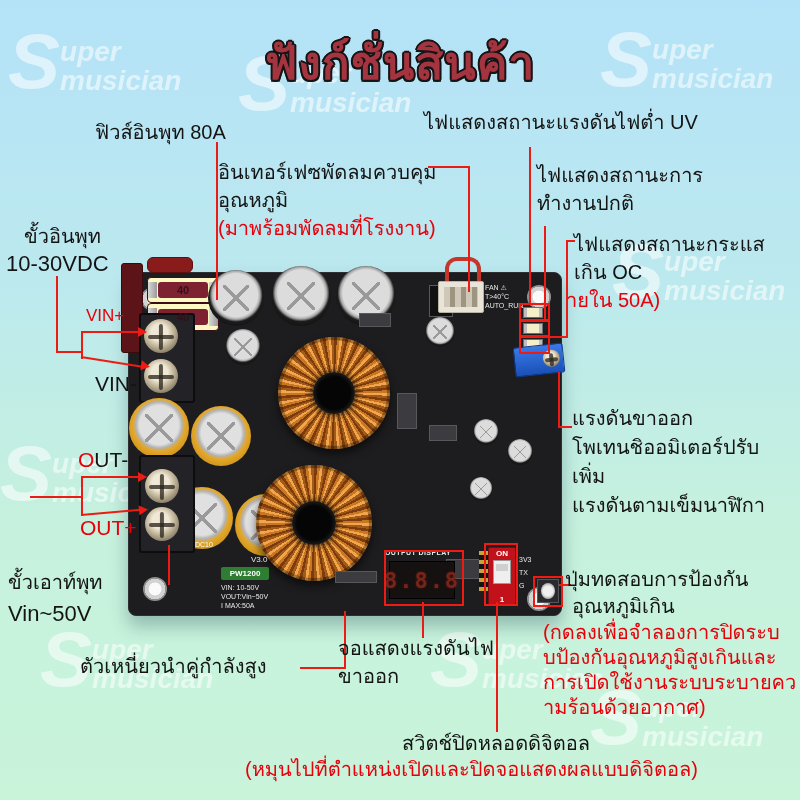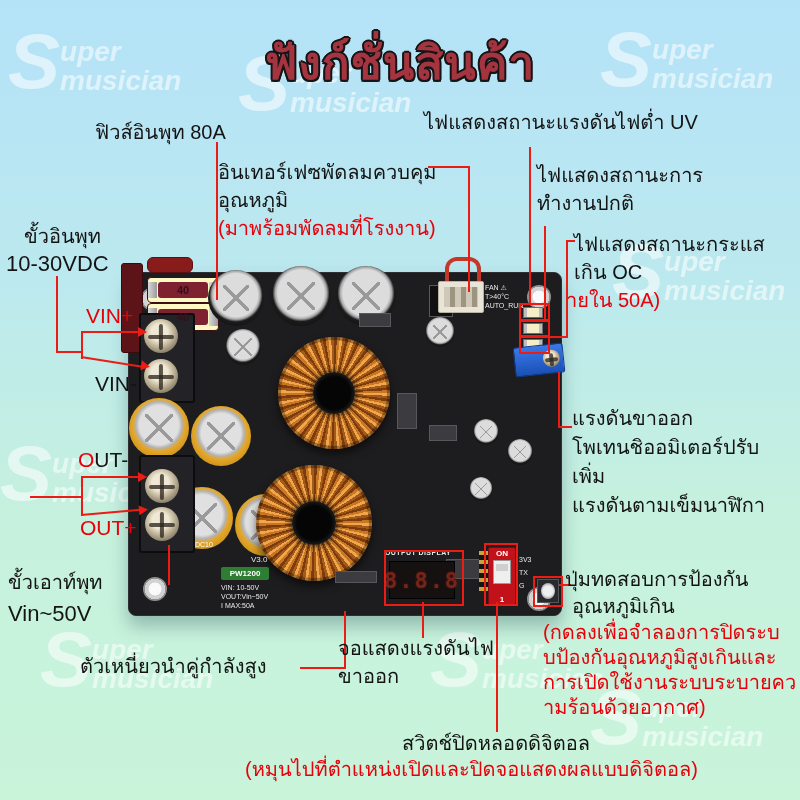--- a/index.html
+++ b/index.html
@@ -323,21 +323,21 @@
     <div>ไฟแสดงสถานะกระแส</div>
     <div>เกิน OC</div>
     <div class="note" style="margin-left:-8px;">ายใน 50A)</div>
   </div>
 
   <div class="lbl" style="left:24px;top:222px;">
     <div>ขั้วอินพุท</div>
     <div style="margin-left:-18px;font-size:22px;">10-30VDC</div>
   </div>
 
-  <div class="lbl red" style="left:86px;top:302px;font-size:21px;">VIN+</div>
+  <div class="lbl red" style="left:86px;top:302px;font-size:17px;">VIN+</div>
   <div class="lbl" style="left:95px;top:370px;font-size:21px;">VIN-</div>
 
   <div class="lbl" style="left:572px;top:404px;line-height:29px;">
     <div>แรงดันขาออก</div>
     <div>โพเทนชิออมิเตอร์ปรับ</div>
     <div>เพิ่ม</div>
     <div>แรงดันตามเข็มนาฬิกา</div>
   </div>
 
   <div class="lbl" style="left:78px;top:446px;font-size:21px;">

